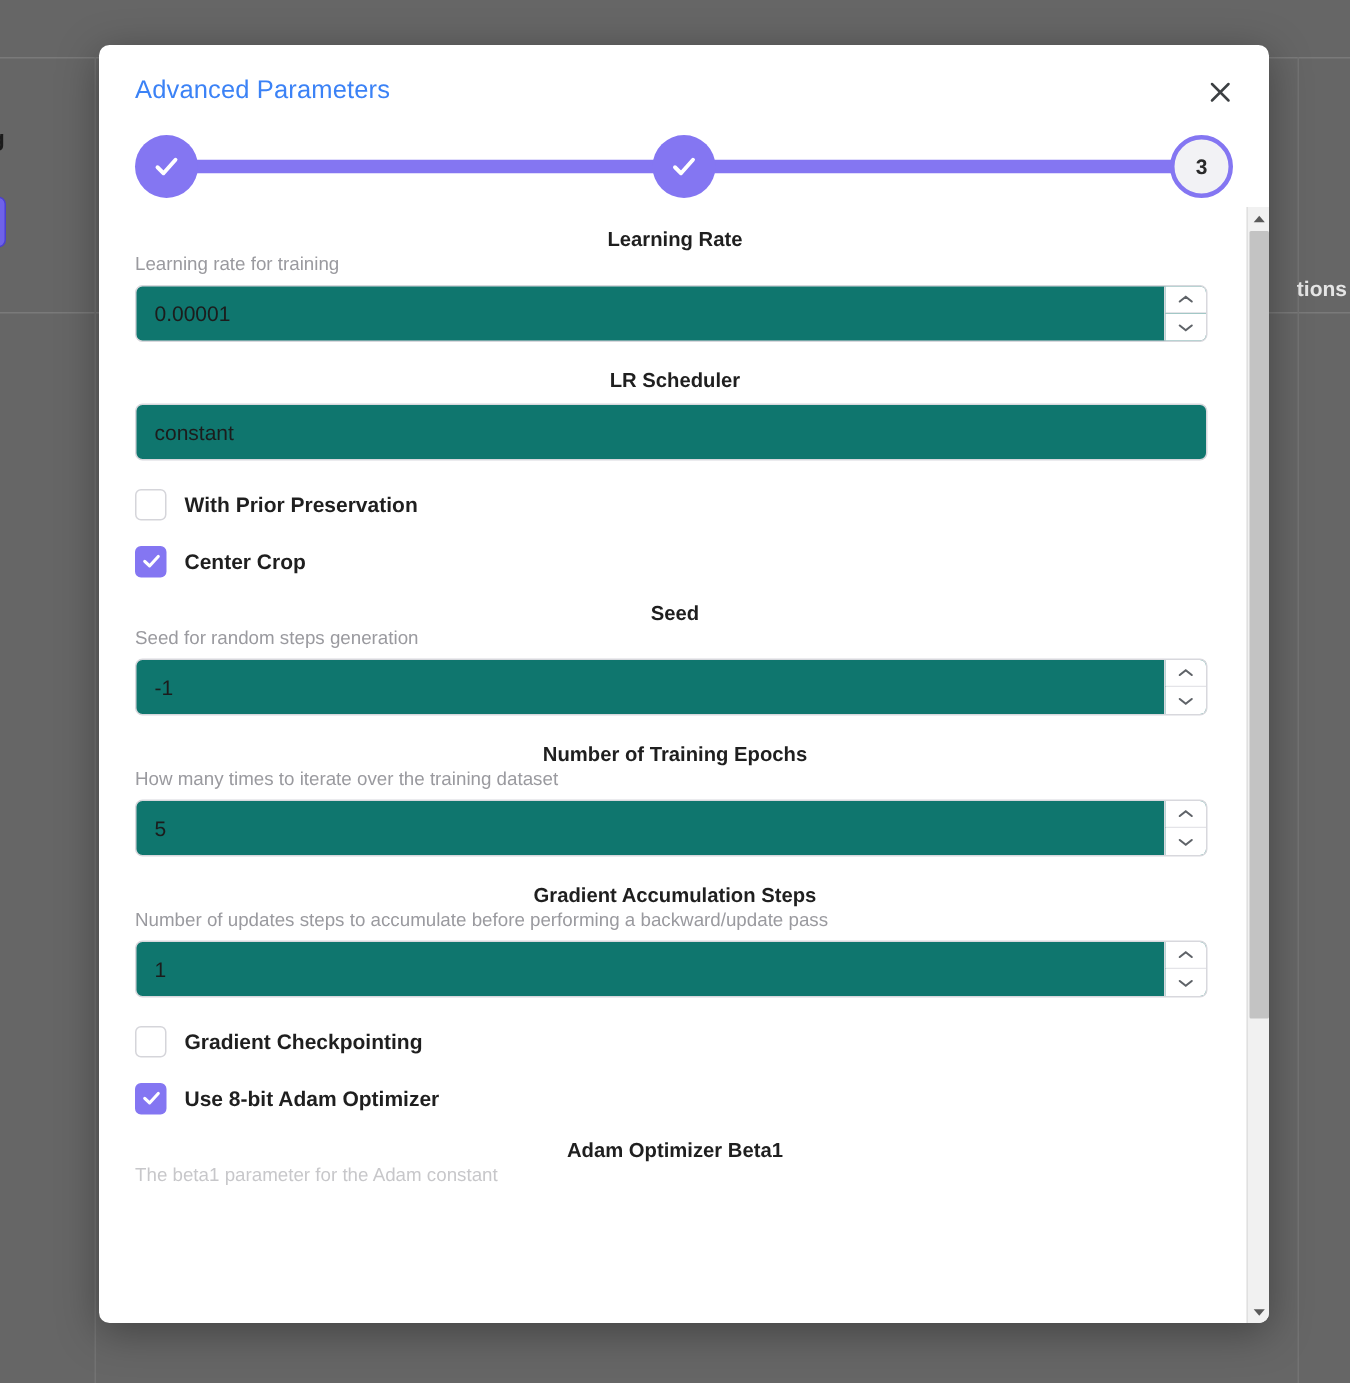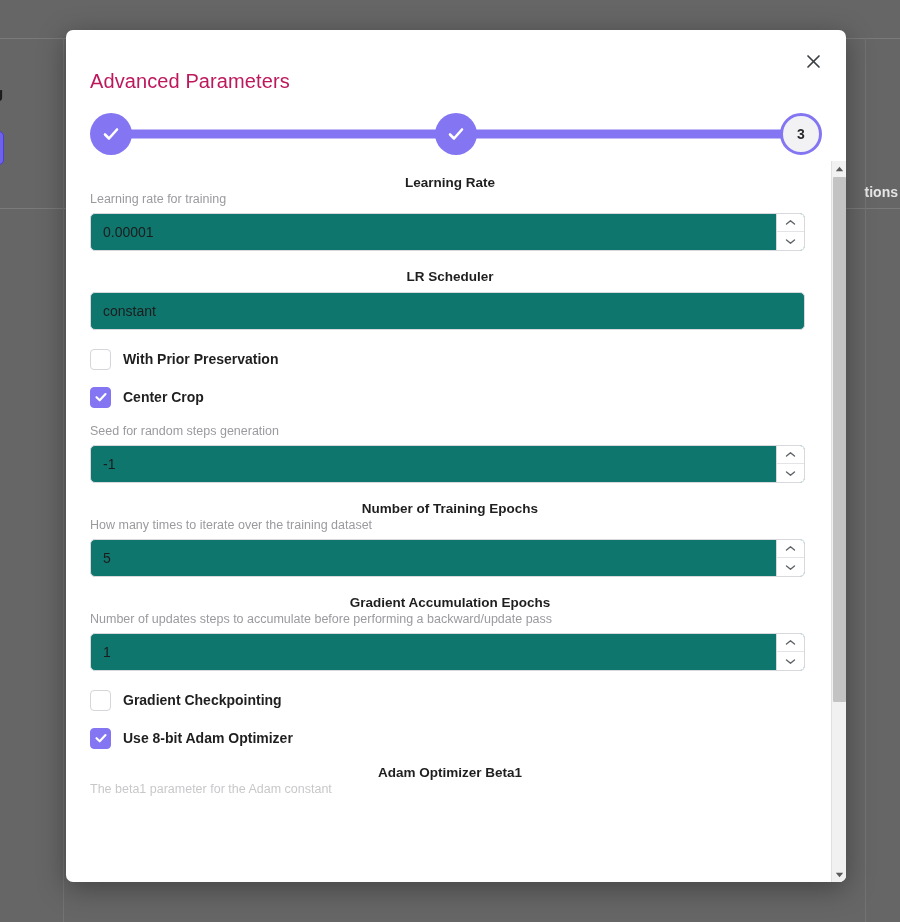--- a/index.html
+++ b/index.html
@@ -70,25 +70,24 @@
     display: flex;
     flex-direction: column;
   }
 
   #modal-header {
     position: relative;
     flex: 0 0 auto;
     padding: 20px 24px 4px 24px;
   }
   #modal-title {
-    font-size: 20px;
-    color: #be185d;
+    font-size: 17px;
+    color: #3b82f6;
     font-weight: 400;
     letter-spacing: .1px;
-    margin-top: 20px;
   }
   #close-button {
     position: absolute;
     top: 18px; right: 20px;
     width: 26px; height: 26px;
     border: none; background: transparent;
     cursor: pointer;
     display: flex; align-items: center; justify-content: center;
     color: #3c4043;
     padding: 0;
@@ -361,20 +360,21 @@
       <div class="check-row">
         <span class="checkbox on">
           <svg width="14" height="14" viewBox="0 0 14 14" fill="none" stroke="#ffffff" stroke-width="2.1" stroke-linecap="round" stroke-linejoin="round">
             <polyline points="2.5,7.2 5.7,10.3 11.5,4"></polyline>
           </svg>
         </span>
         <span class="check-label">Center Crop</span>
       </div>
 
       <div class="field">
+        <span class="field-label">Seed</span>
         <span class="field-hint">Seed for random steps generation</span>
         <div class="input-wrap">
           <input class="text-input number-input" type="text" value="-1" style="">
           <div class="spinner">
             <button class="spin-btn up">
               <svg width="11" height="7" viewBox="0 0 11 7" fill="none" stroke="currentColor" stroke-width="1.4" stroke-linecap="round" stroke-linejoin="round">
                   <polyline points="1.5,5 5.5,1.8 9.5,5"></polyline>
                 </svg>
             </button>
             <button class="spin-btn down">
@@ -400,21 +400,21 @@
             <button class="spin-btn down">
               <svg width="11" height="7" viewBox="0 0 11 7" fill="none" stroke="currentColor" stroke-width="1.4" stroke-linecap="round" stroke-linejoin="round">
                   <polyline points="1.5,2 5.5,5.2 9.5,2"></polyline>
                 </svg>
             </button>
           </div>
         </div>
       </div>
 
       <div class="field">
-        <span class="field-label">Gradient Accumulation Epochs</span>
+        <span class="field-label">Gradient Accumulation Steps</span>
         <span class="field-hint">Number of updates steps to accumulate before performing a backward/update pass</span>
         <div class="input-wrap">
           <input class="text-input number-input" type="text" value="1" style="">
           <div class="spinner">
             <button class="spin-btn up">
               <svg width="11" height="7" viewBox="0 0 11 7" fill="none" stroke="currentColor" stroke-width="1.4" stroke-linecap="round" stroke-linejoin="round">
                   <polyline points="1.5,5 5.5,1.8 9.5,5"></polyline>
                 </svg>
             </button>
             <button class="spin-btn down">

